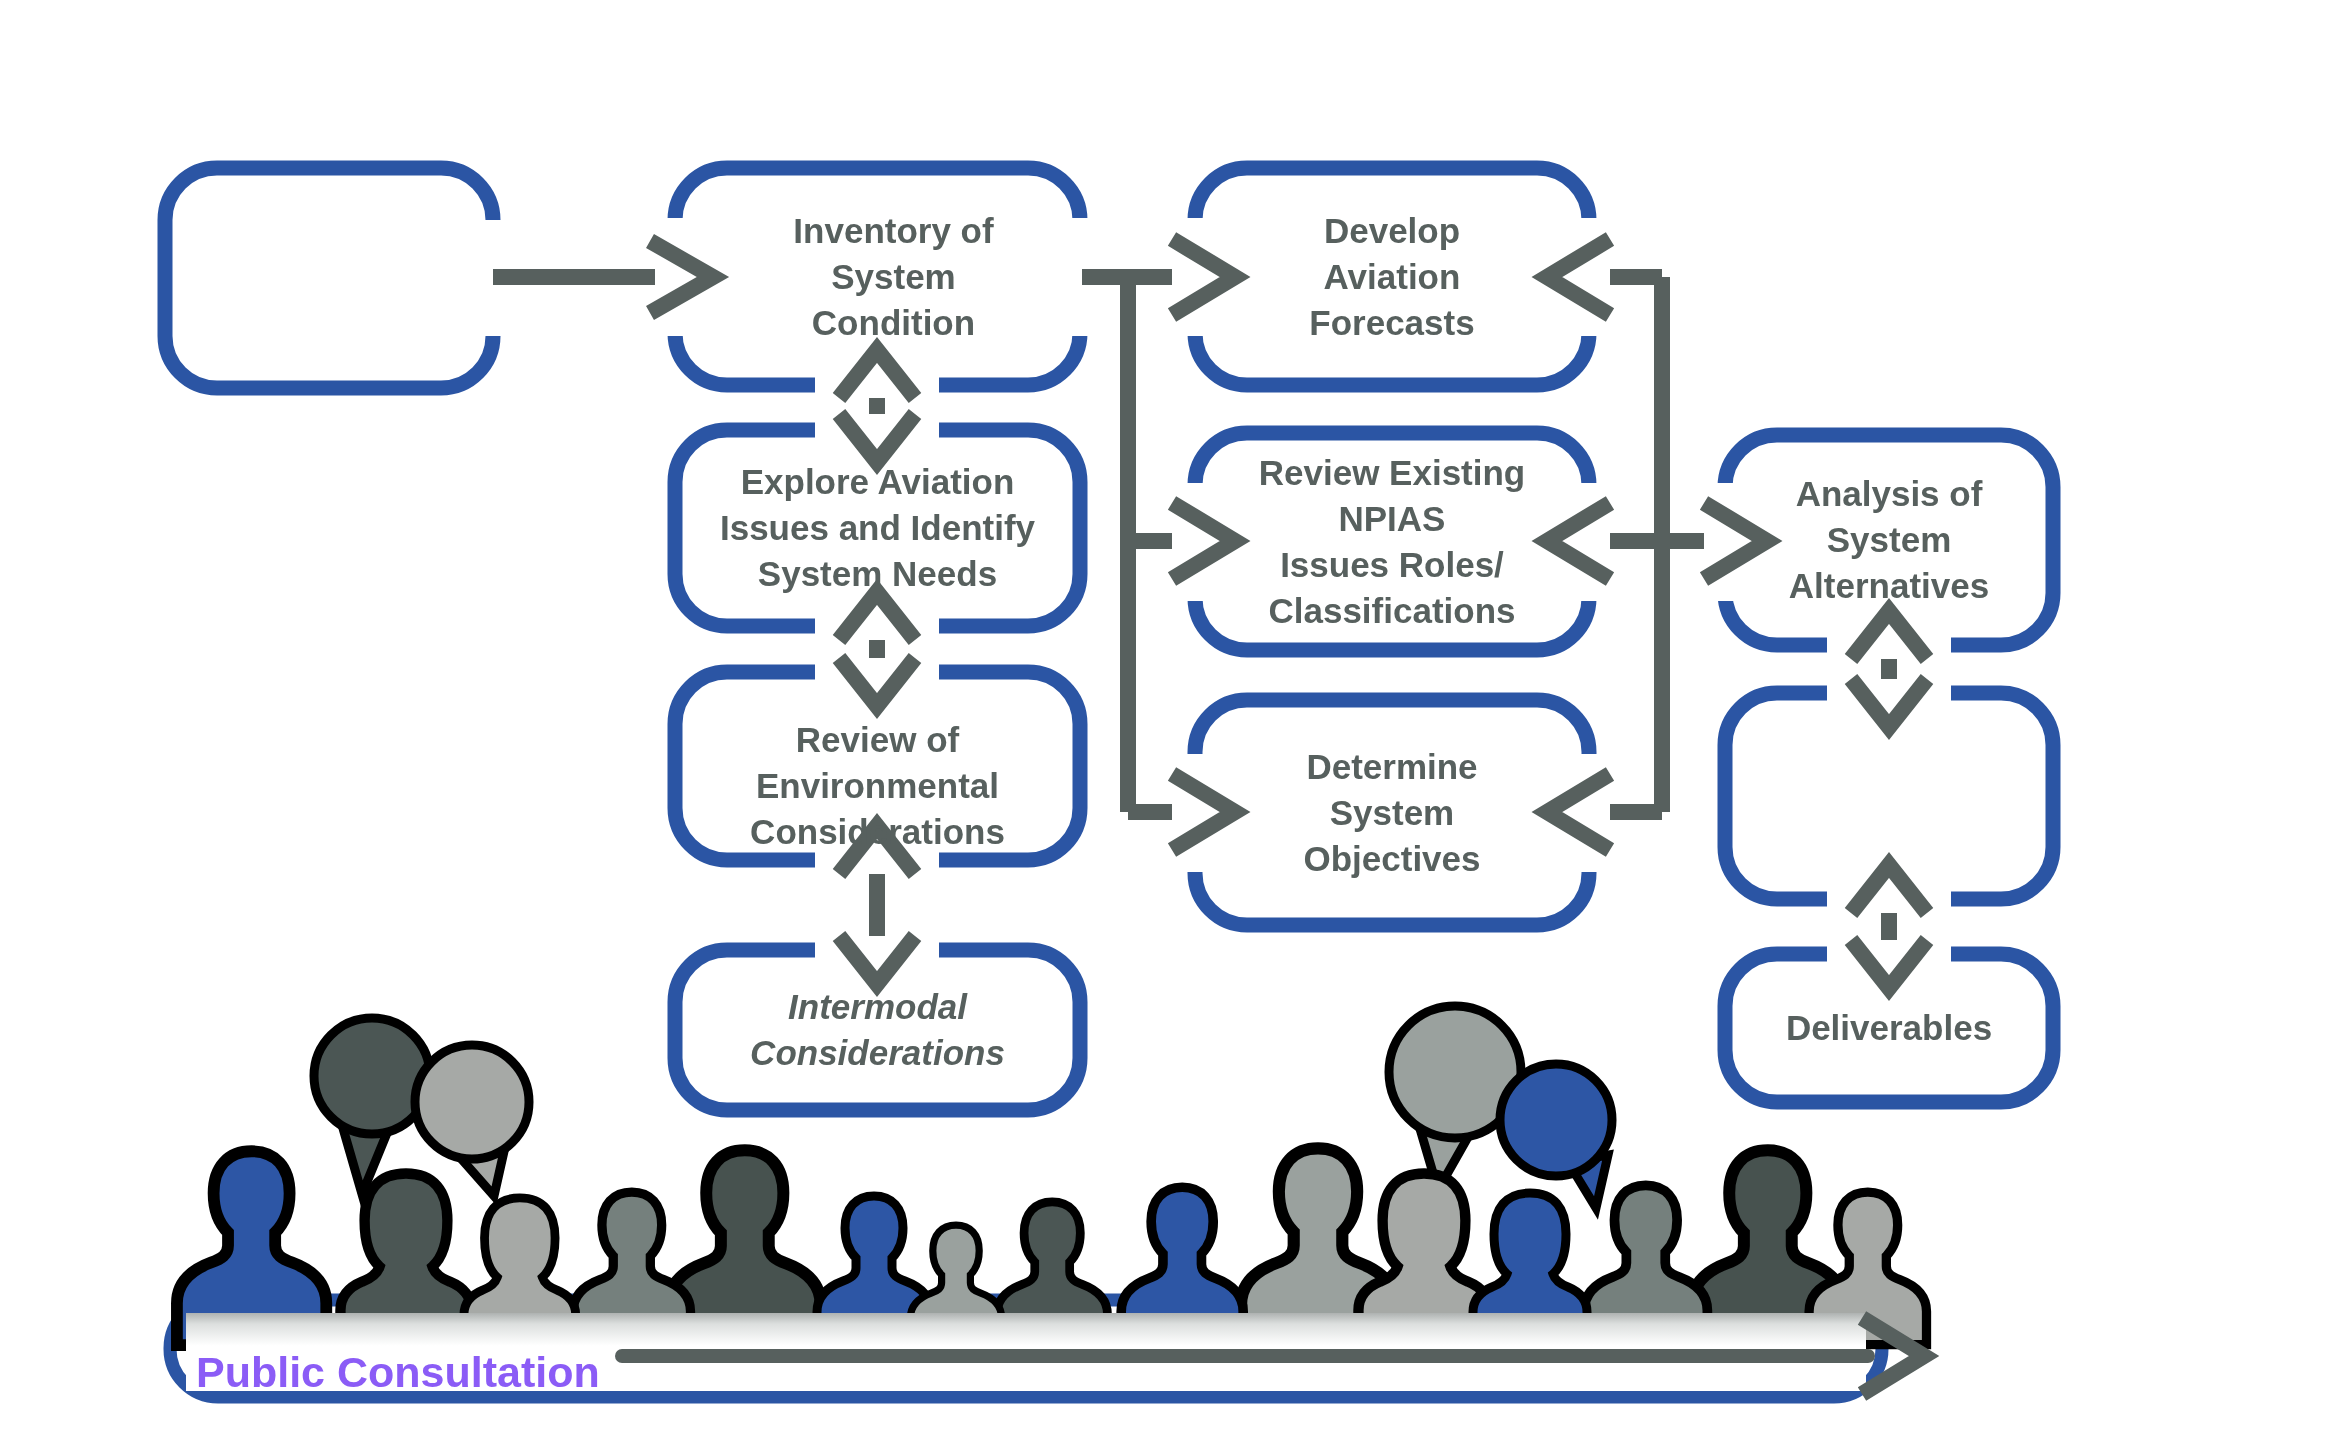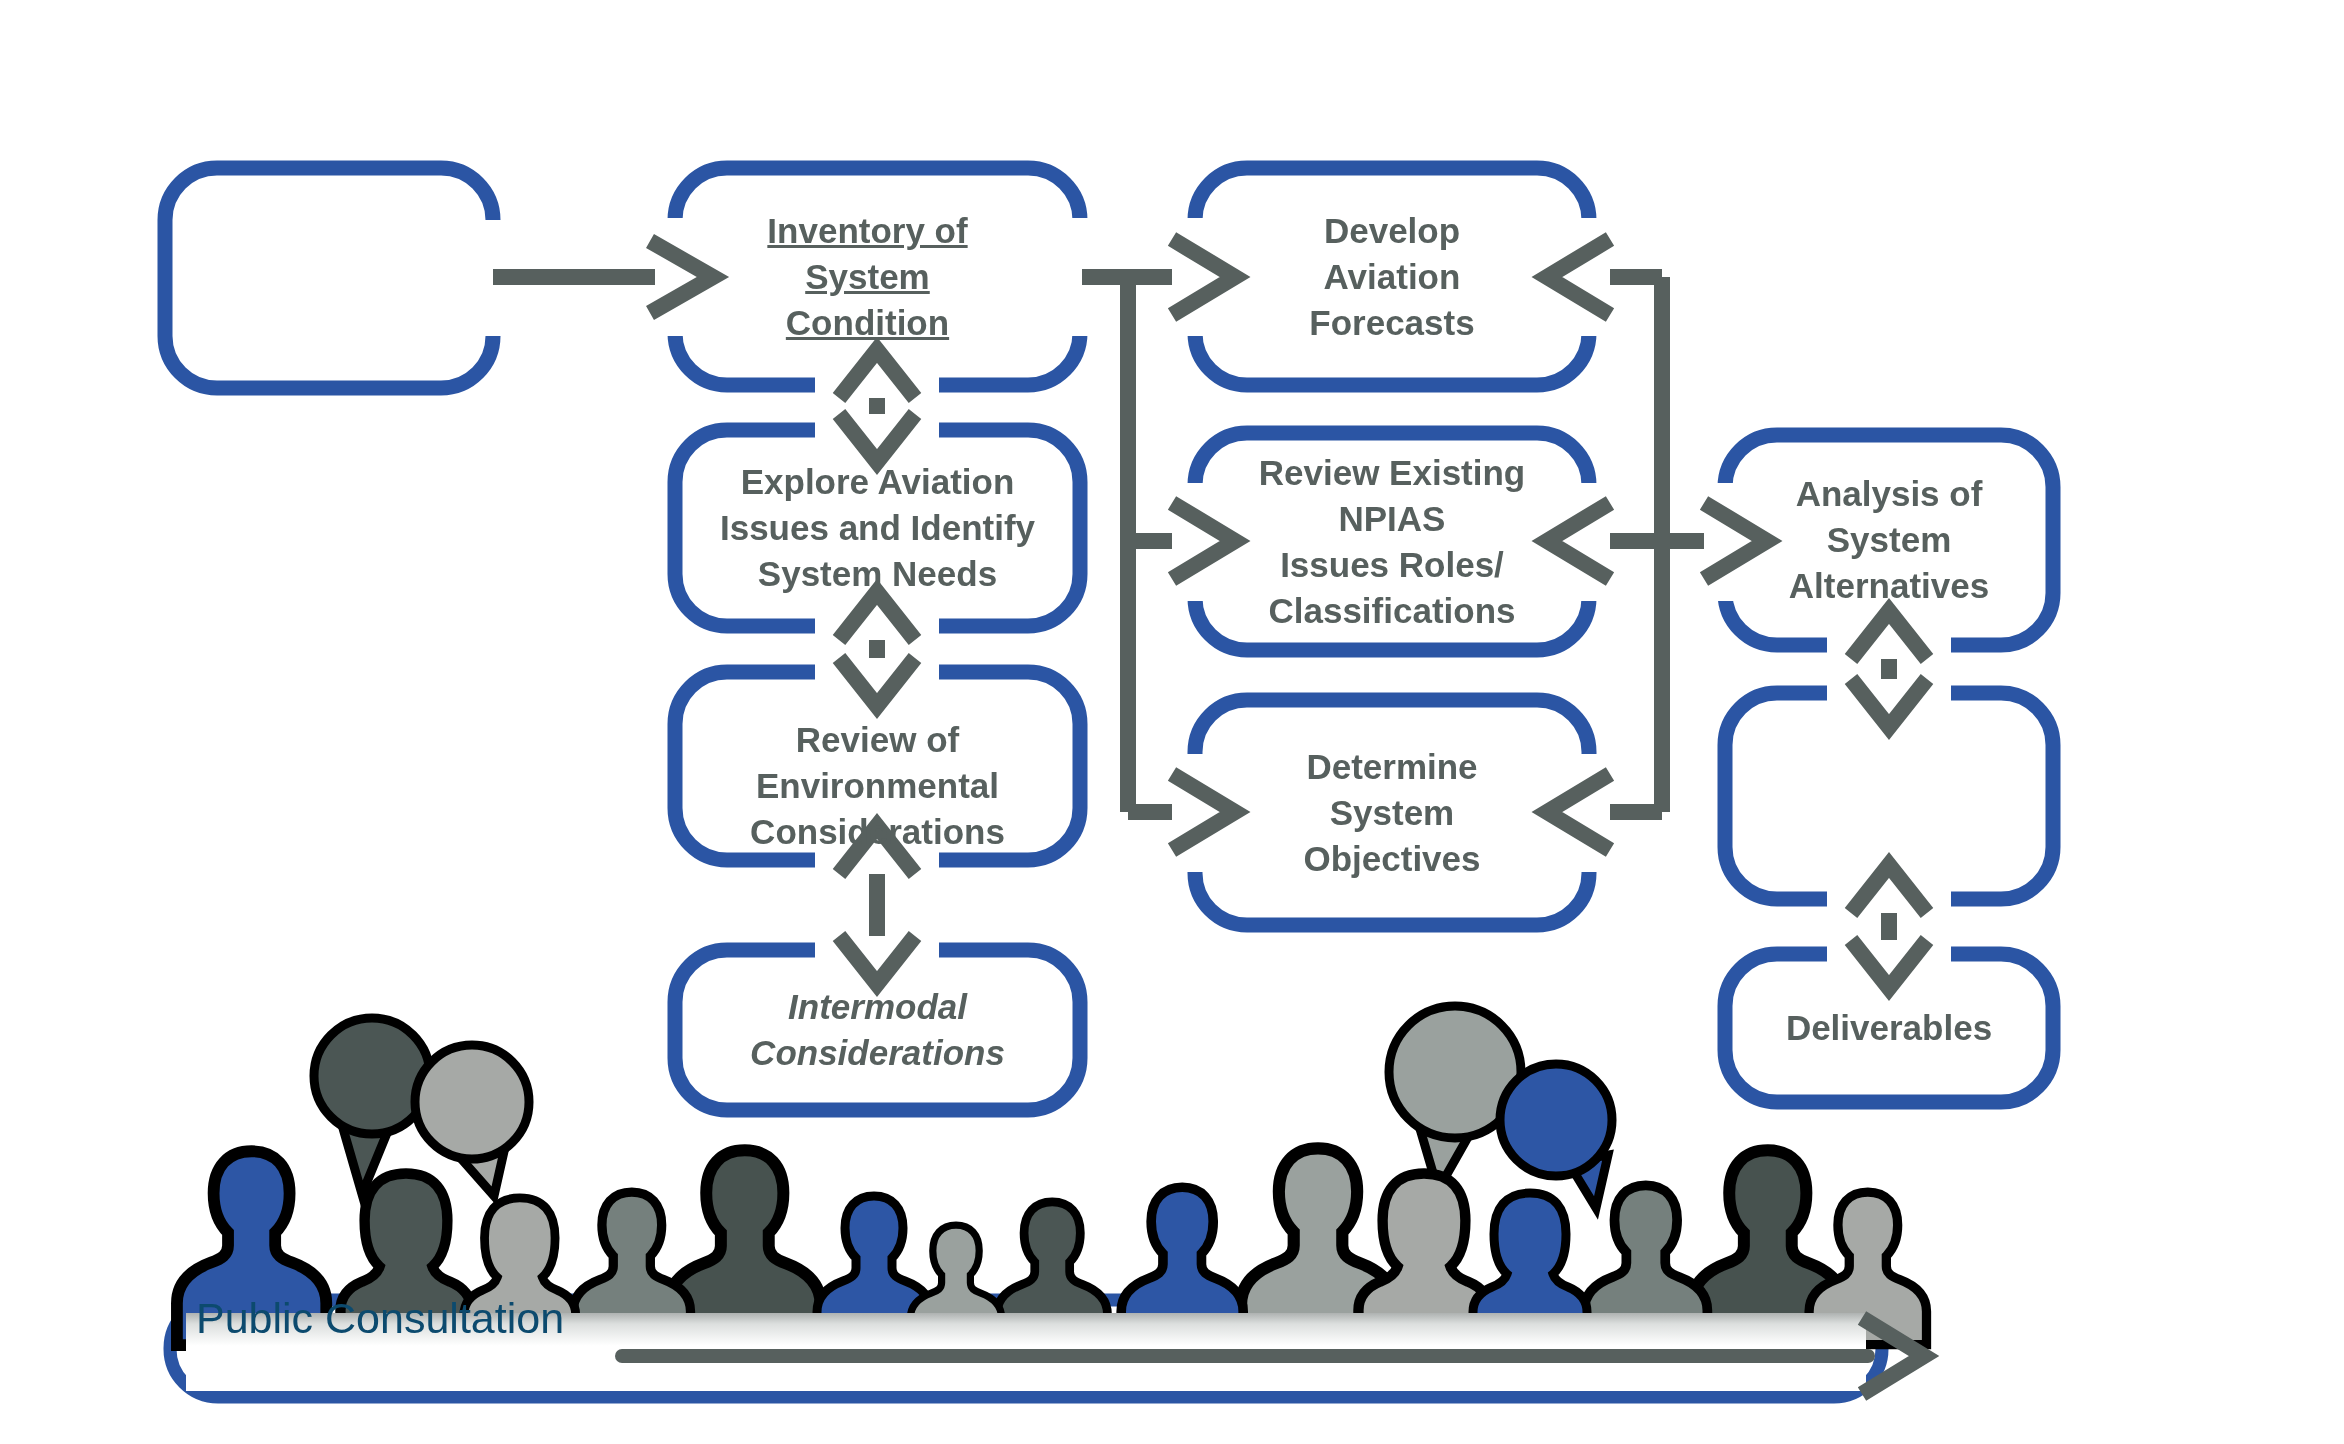--- a/index.html
+++ b/index.html
@@ -2,22 +2,22 @@
 <html><head>
 <meta charset="utf-8">
 <style>
   html,body{margin:0;padding:0;background:#ffffff;}
   .stage{position:relative;width:2344px;height:1444px;background:#ffffff;overflow:hidden;
          font-family:"Liberation Sans", sans-serif;}
   .layer{position:absolute;left:0;top:0;width:2344px;height:1444px;}
   .bx-label{position:absolute;display:flex;align-items:center;justify-content:center;
             text-align:center;color:#57605e;font-size:35px;line-height:46px;font-weight:600;
             white-space:pre-line;pointer-events:none;}
-  .footer-label{position:absolute;left:196px;top:1288px;height:60px;display:flex;align-items:center;
-            color:#0c4a6e;font-size:43px;font-weight:400;white-space:pre;}
+  .footer-label{position:absolute;left:196px;top:1342px;height:60px;display:flex;align-items:center;
+            color:#8b5cf6;font-size:43px;font-weight:700;white-space:pre;}
 </style>
 </head>
 <body>
 
 <div class="stage">
 
   <svg class="layer" viewBox="0 0 2344 1444">
     <defs>
       <linearGradient id="fade" x1="0" y1="0" x2="0" y2="1">
         <stop offset="0" stop-color="#aeb2b1"></stop>
@@ -130,21 +130,21 @@
     </g>
 
     <rect x="186" y="1313" width="1680" height="78" fill="url(#fade)"></rect>
 
     <g fill="none" stroke="#57605e">
       <path d="M622,1356 H1868" stroke-width="14" stroke-linecap="round"></path>
       <path d="M1862,1318 L1924,1356 L1862,1394" stroke-width="16" stroke-linejoin="miter"></path>
     </g>
   </svg>
 
-  <div class="bx-label" style="left:640px;top:168px;width:455px;height:217px;text-decoration:underline;">Inventory of
+  <div class="bx-label" style="left:666px;top:168px;width:455px;height:217px;">Inventory of
 System
 Condition</div>
   <div class="bx-label" style="left:650px;top:430px;width:455px;height:196px;">Explore Aviation
 Issues and Identify
 System Needs</div>
   <div class="bx-label" style="left:1170px;top:168px;width:444px;height:217px;">Develop
 Aviation
 Forecasts</div>
   <div class="bx-label" style="left:1170px;top:433px;width:444px;height:217px;">Review Existing
 NPIAS

